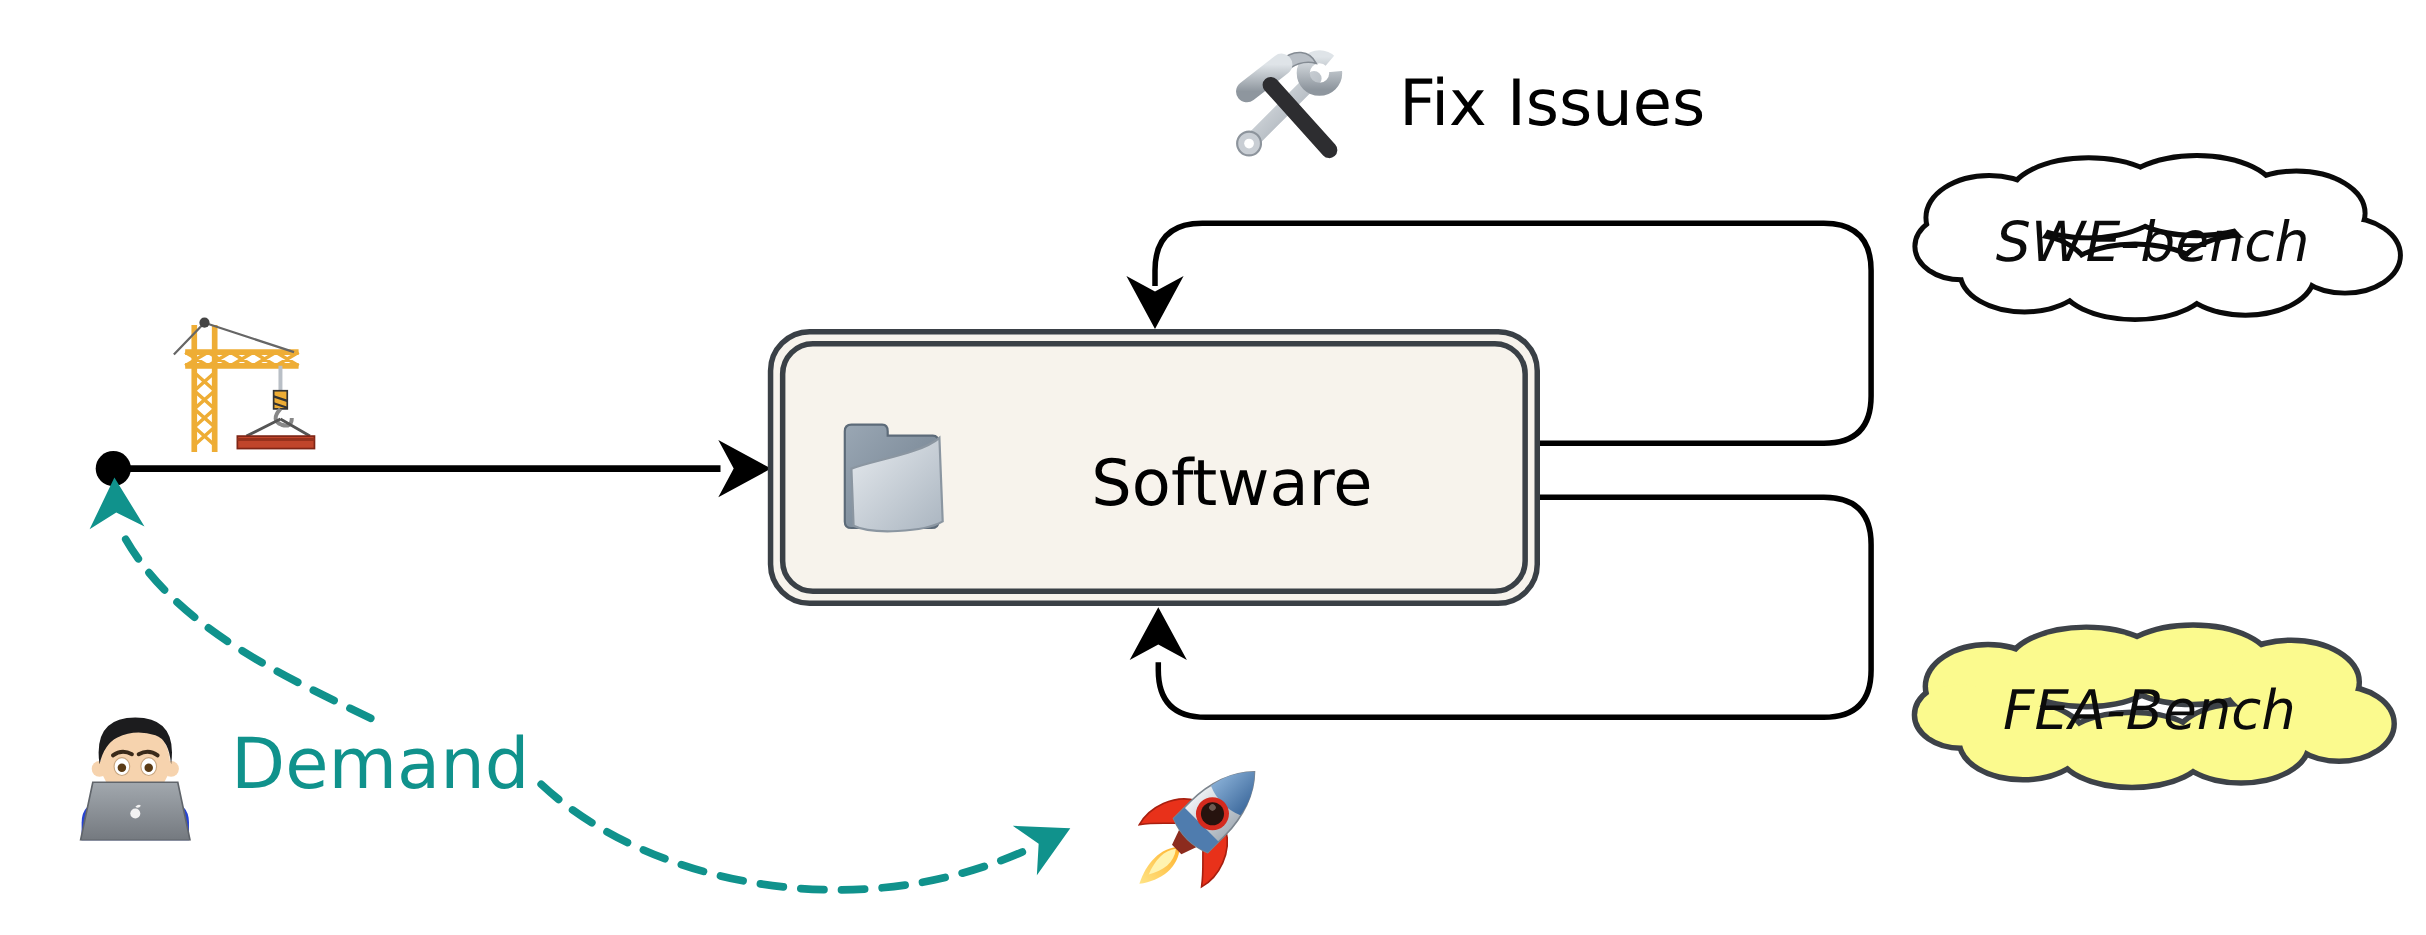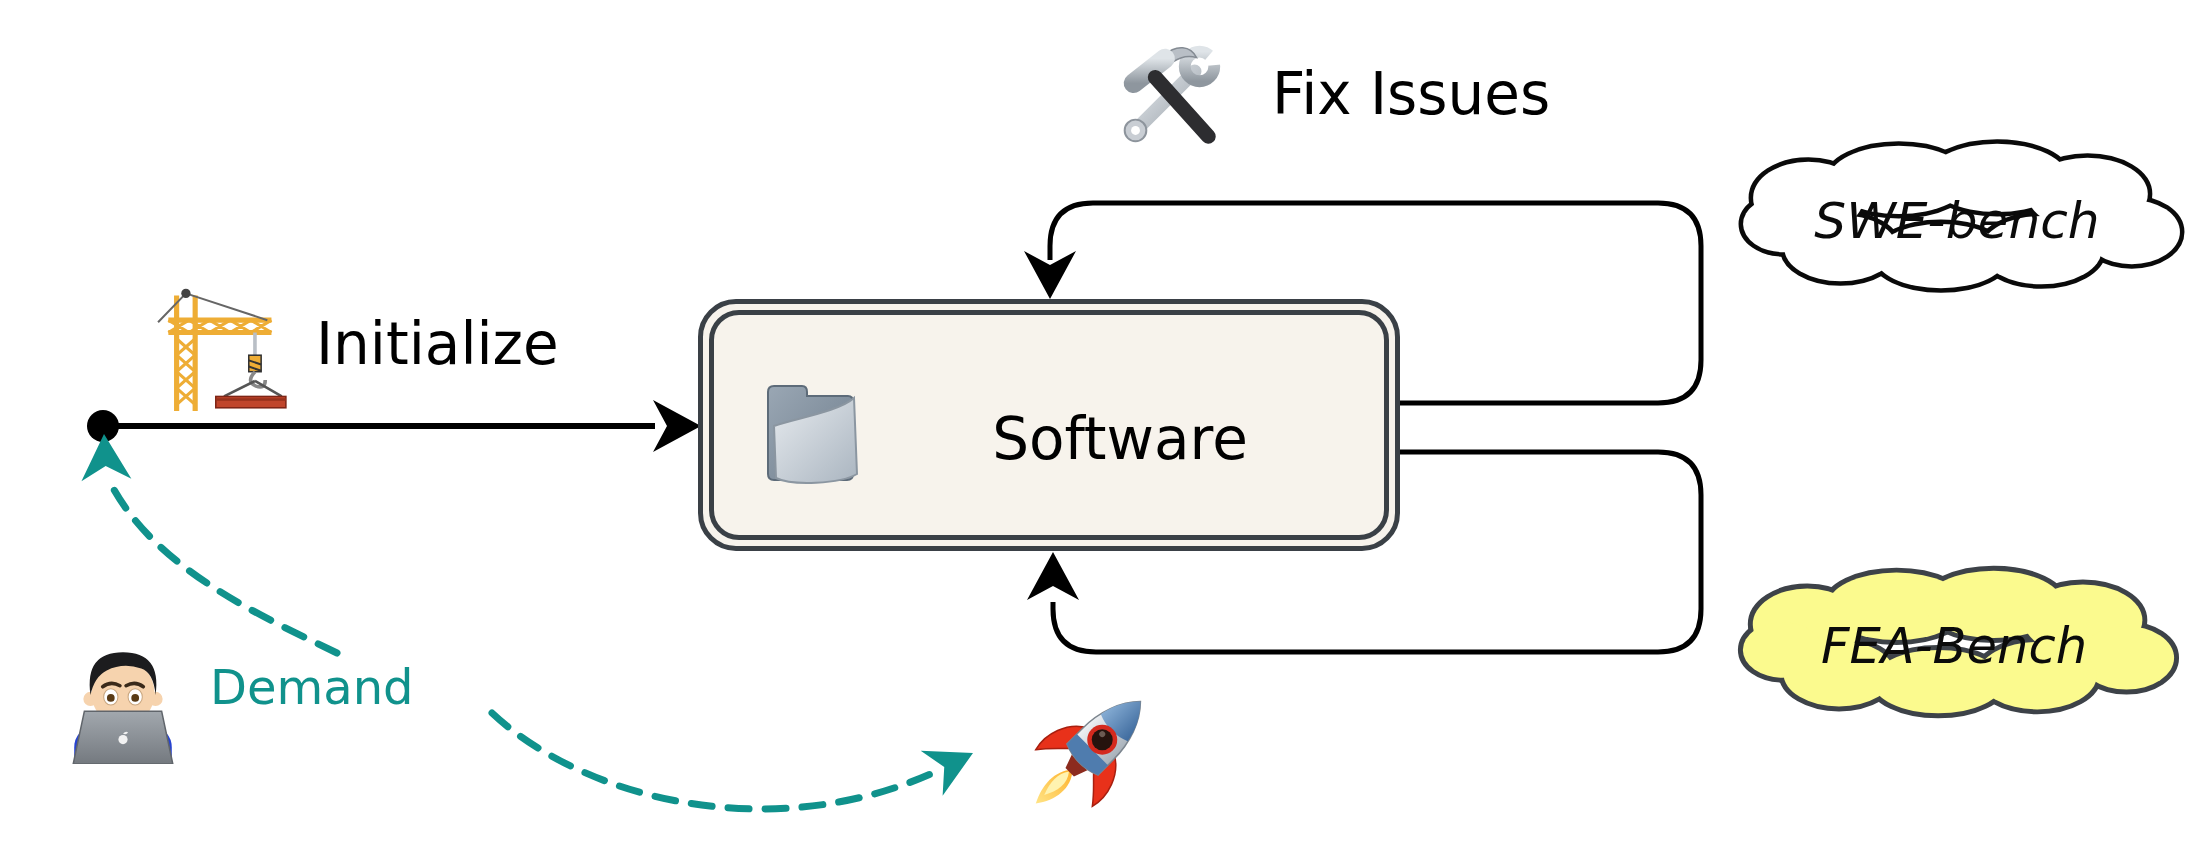--- a/index.html
+++ b/index.html
@@ -5,21 +5,21 @@
   html,body{margin:0;padding:0;background:#fff;}
   .canvas{
     position:relative;width:2205px;height:850px;background:#ffffff;overflow:hidden;
     font-family:"DejaVu Sans","Liberation Sans",sans-serif;
   }
   .abs{position:absolute;}
   .label{
     position:absolute;color:#000;font-size:58px;line-height:1.05;white-space:nowrap;
     letter-spacing:0px;
   }
-  .label.teal{color:#10928c;font-size:48px;}
+  .label.teal{color:#10928c;font-size:64px;}
   .repo-box{
     position:absolute;left:698px;top:299px;width:702px;height:252px;
     border:5px solid #3a4046;border-radius:38px;box-sizing:border-box;background:#f7f3ec;
   }
   .repo-box-inner{
     position:absolute;left:6px;top:6px;right:6px;bottom:6px;
     border:5px solid #3a4046;border-radius:30px;background:#f7f3ec;
   }
   .repo-text{
     position:absolute;left:870px;top:299px;width:500px;height:281px;
@@ -103,21 +103,20 @@
     </g>
     <circle cx="29" cy="12" r="4.5" fill="#444"></circle>
     <line x1="96" y1="50" x2="96" y2="74" stroke="#b9bfc6" stroke-width="3.5"></line>
     <rect x="90" y="72" width="12" height="16" fill="#eead35" stroke="#333" stroke-width="1.5"></rect>
     <path d="M 90 77 L 102 81 M 90 83 L 102 87" stroke="#333" stroke-width="2"></path>
     <path d="M 96 88 q -9 10 1 14 q 9 3 9 -6" stroke="#888" stroke-width="3.5" fill="none"></path>
     <path d="M 96 97 L 66 112 M 96 97 L 122 112" stroke="#555" stroke-width="2.5" fill="none"></path>
     <rect x="58" y="112" width="68" height="11" fill="#c0452b" stroke="#7e2516" stroke-width="1.5"></rect>
     <line x1="58" y1="115" x2="126" y2="115" stroke="#96311c" stroke-width="2.5"></line>
   </svg>
-  <div class="label" style="left:316px;top:314px;">Initialize</div>
 
   <svg class="abs" style="left:1104px;top:32px;" width="128" height="128" viewBox="0 0 130 130">
     <defs>
       <linearGradient id="silv" x1="0" y1="0" x2="1" y2="1">
         <stop offset="0" stop-color="#e7ebef"></stop>
           <stop offset="1" stop-color="#9aa2aa"></stop>
       </linearGradient>
       <linearGradient id="silv2" x1="0" y1="0" x2="0" y2="1">
         <stop offset="0" stop-color="#dfe4e8"></stop>
           <stop offset="1" stop-color="#8e969e"></stop>

